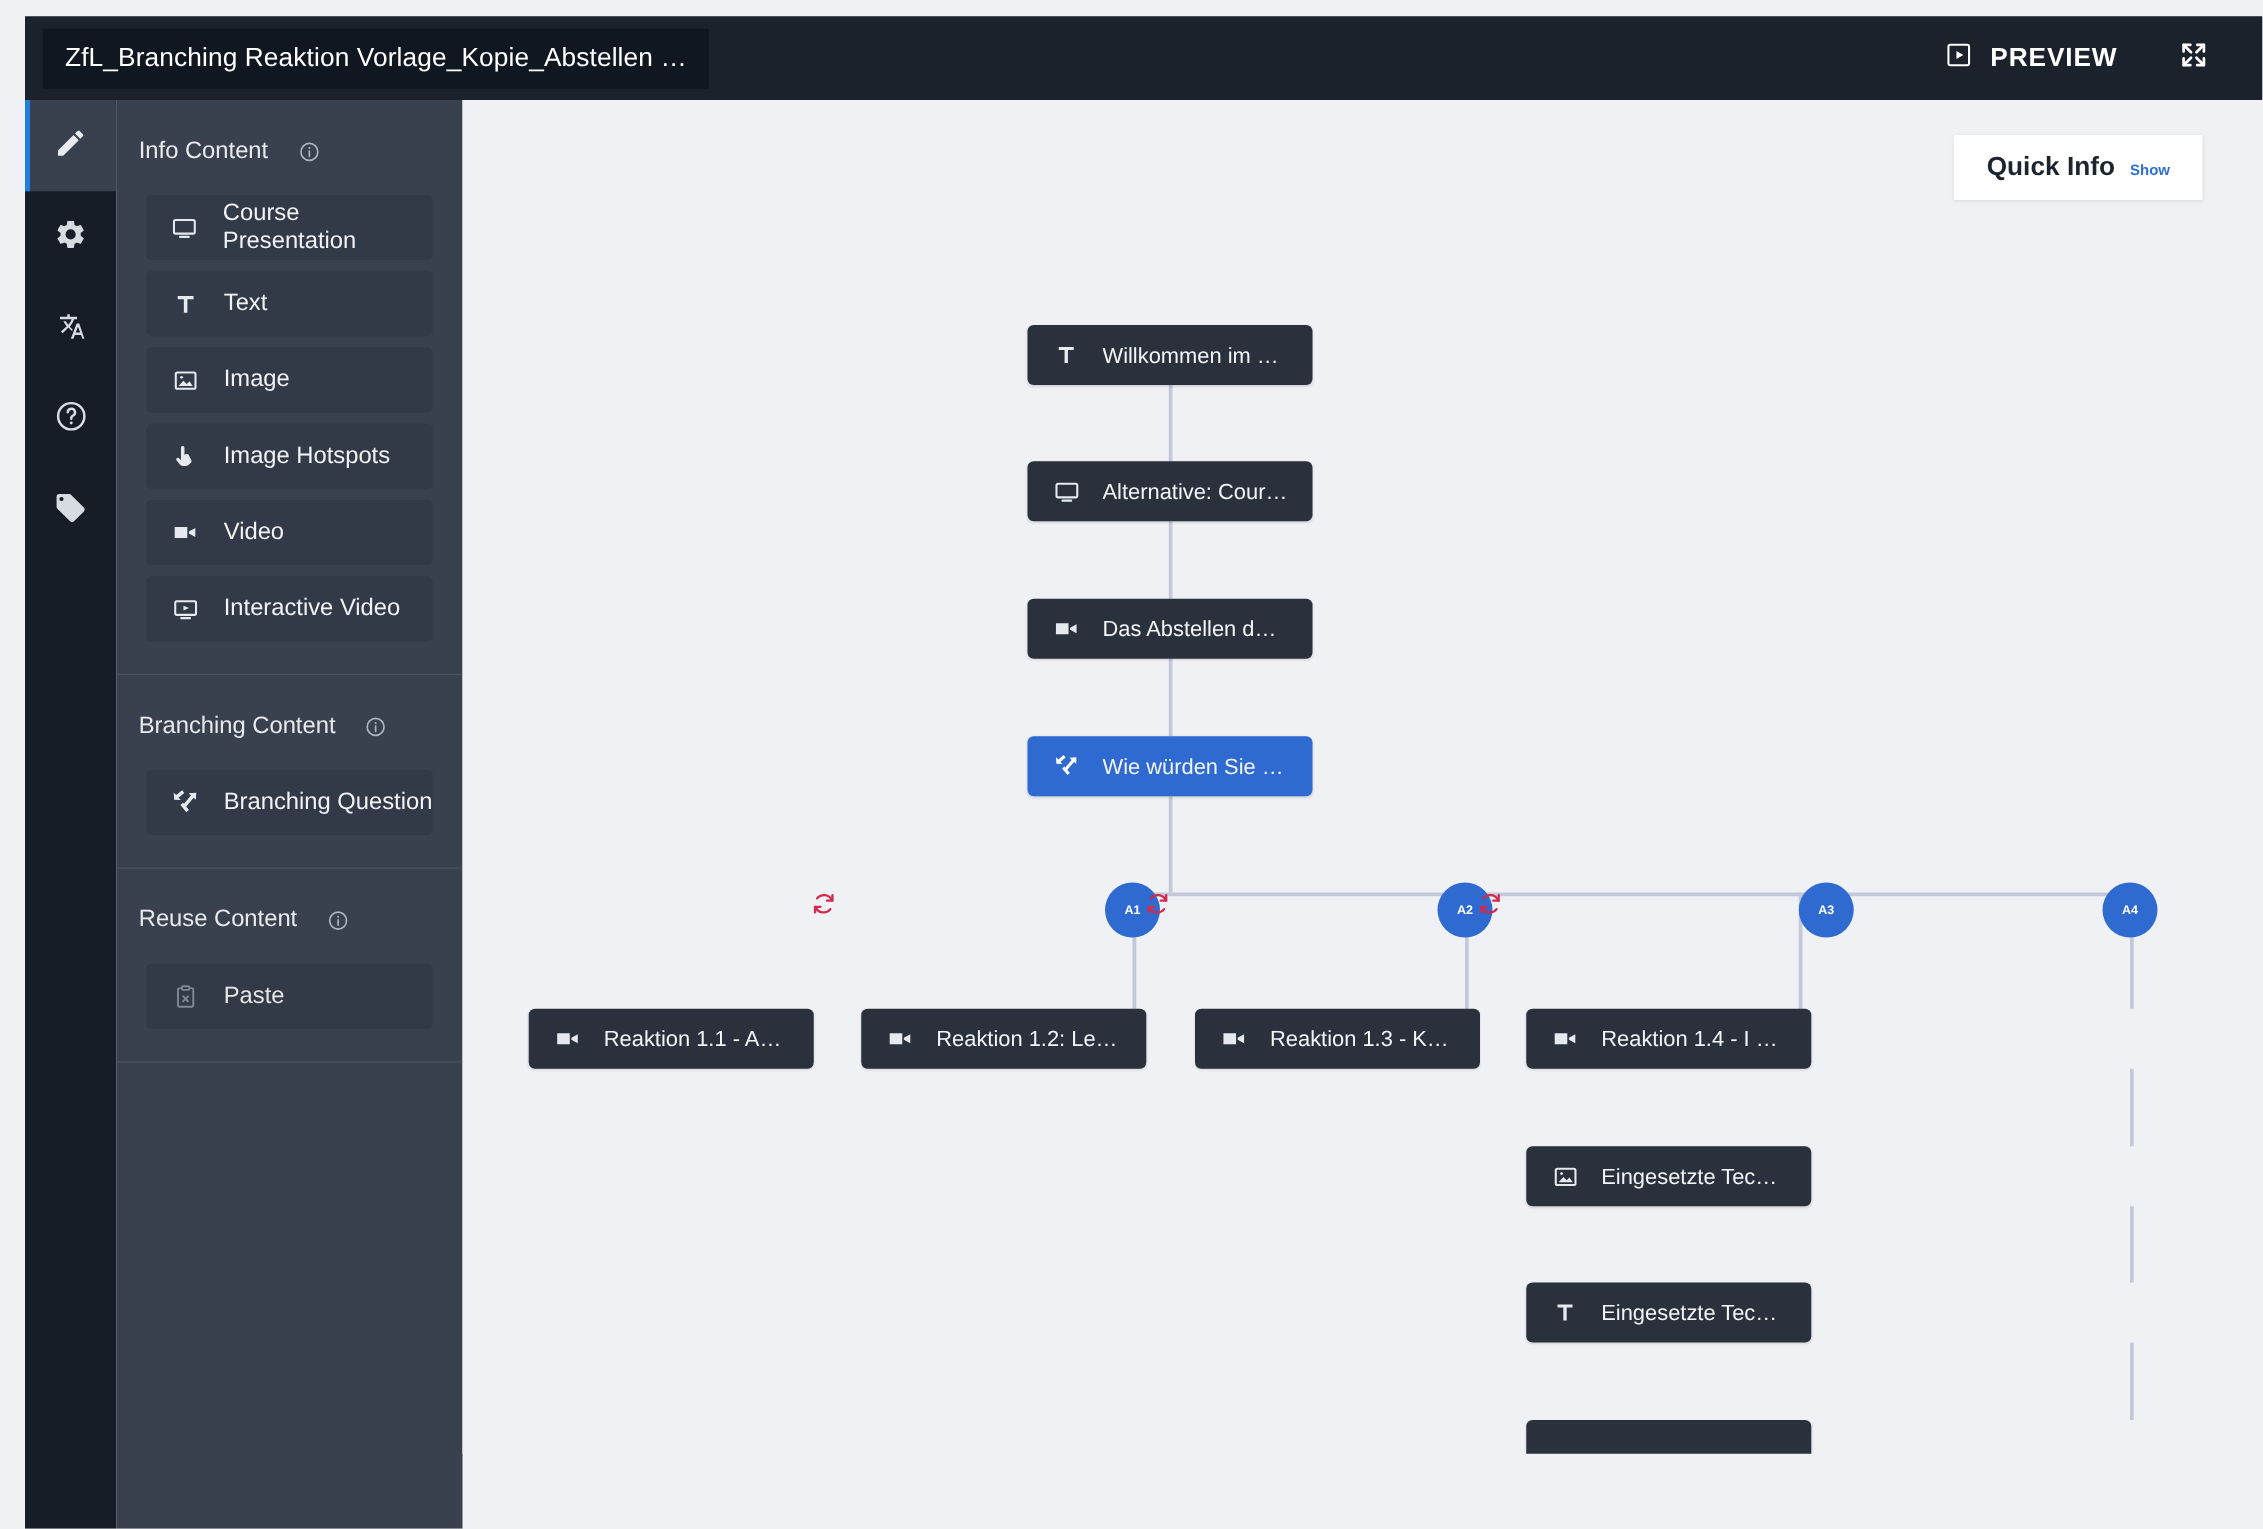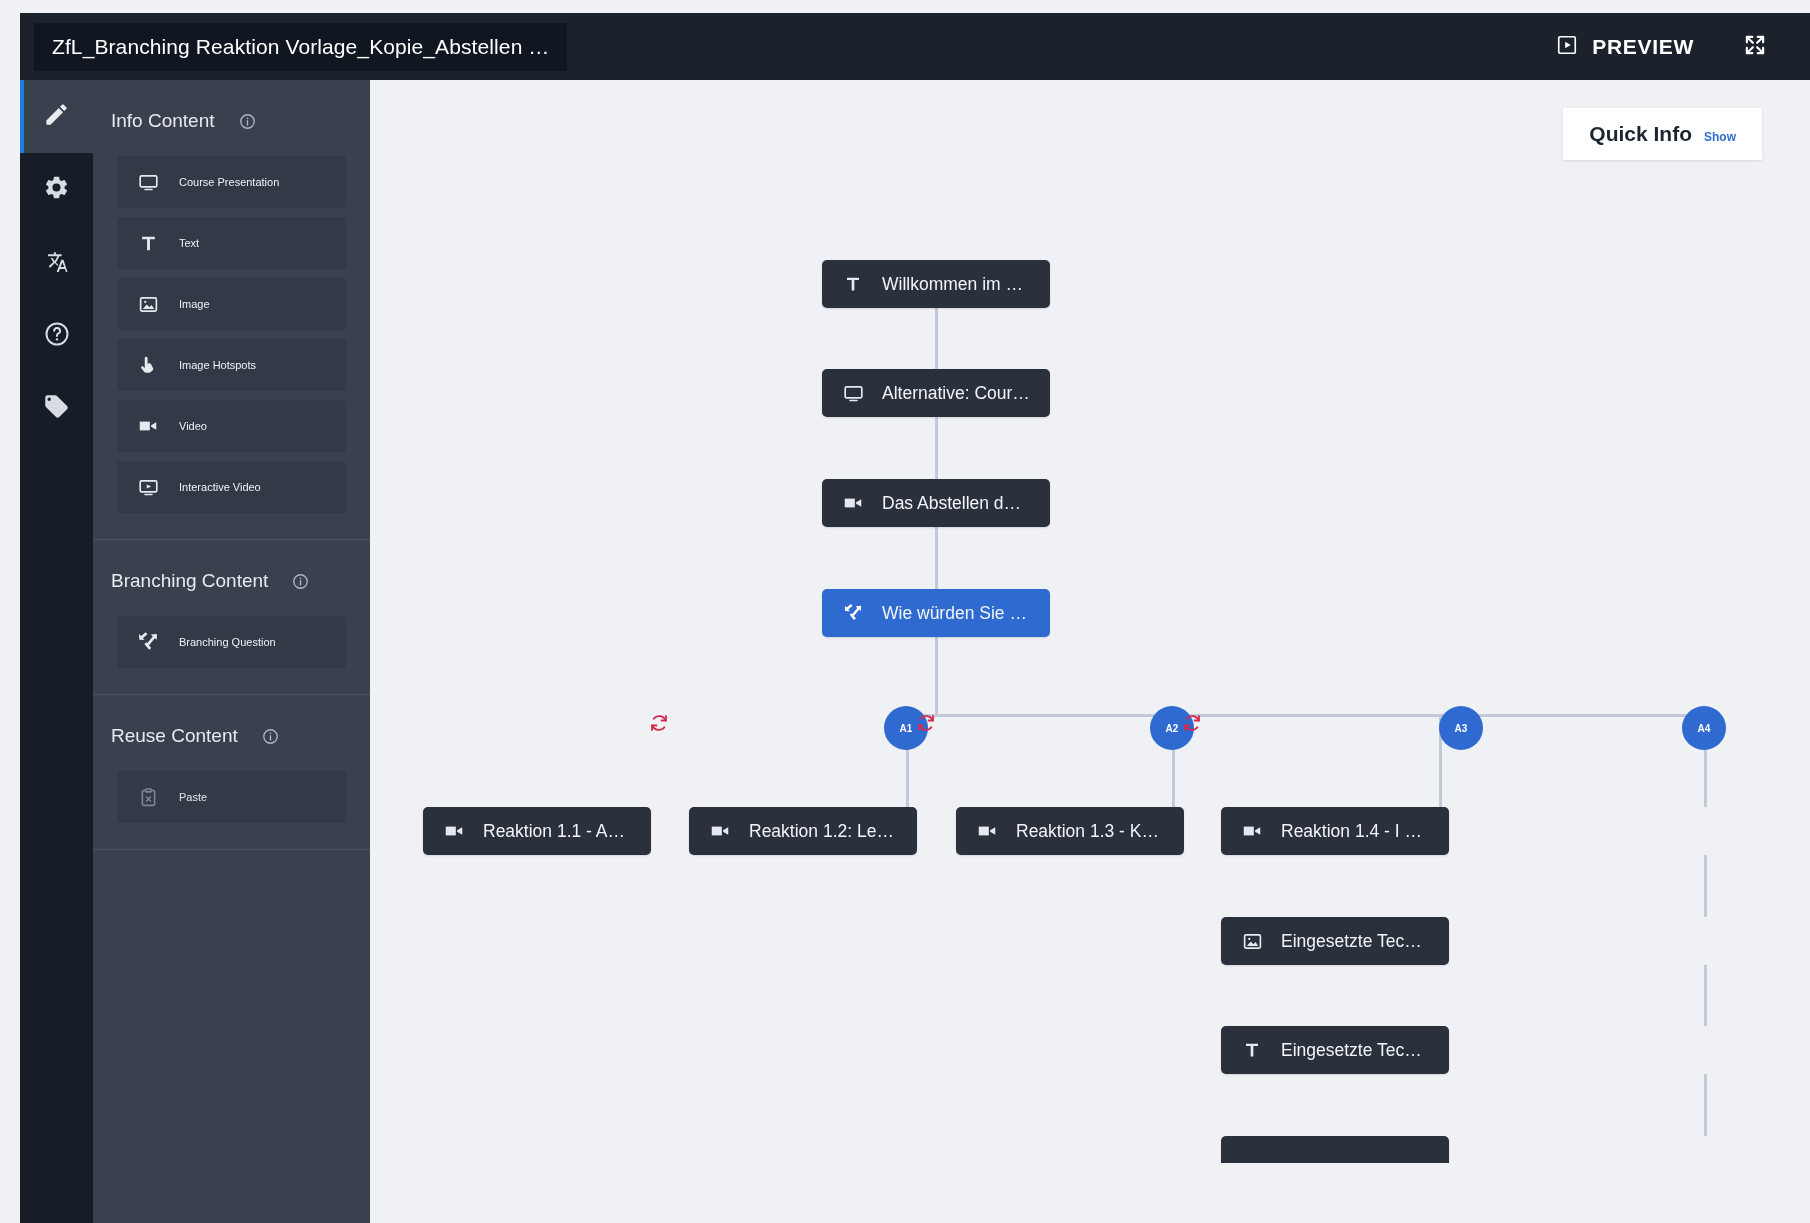--- a/index.html
+++ b/index.html
@@ -67,21 +67,21 @@
   .panel-divider { height:1px; background:#4a5161; margin:0; }
 
   .item-list { padding:0 24px 26px 24px; }
   .content-item {
     height:52px; background:#323947; border-radius:4px;
     display:flex; align-items:center; gap:20px;
     padding-left:20px; margin-bottom:9px; cursor:pointer;
   }
   .content-item:last-child { margin-bottom:0; }
   .content-item .ci-icon { width:22px; display:flex; align-items:center; justify-content:center; }
-  .content-item .ci-label { color:#f0f2f5; font-size:11px; }
+  .content-item .ci-label { color:#f0f2f5; font-size:19px; }
   .content-item.disabled { cursor:default; }
   .content-item.disabled .ci-label { color:#e5e5e5; }
 
   
   .canvas {
     position:absolute; left:370px; top:80px; width:1440px; height:1083px;
     background:#eff1f5; overflow:hidden;
   }
   .quick-info {
     position:absolute; right:48px; top:28px;

